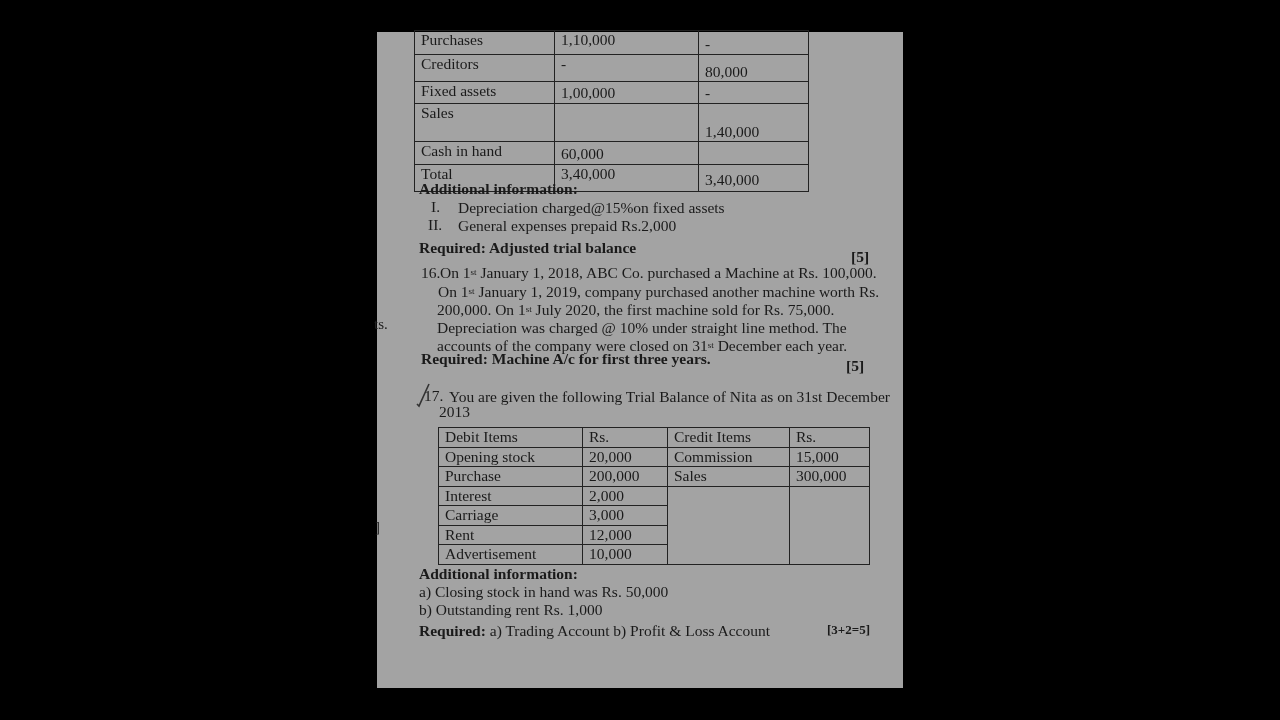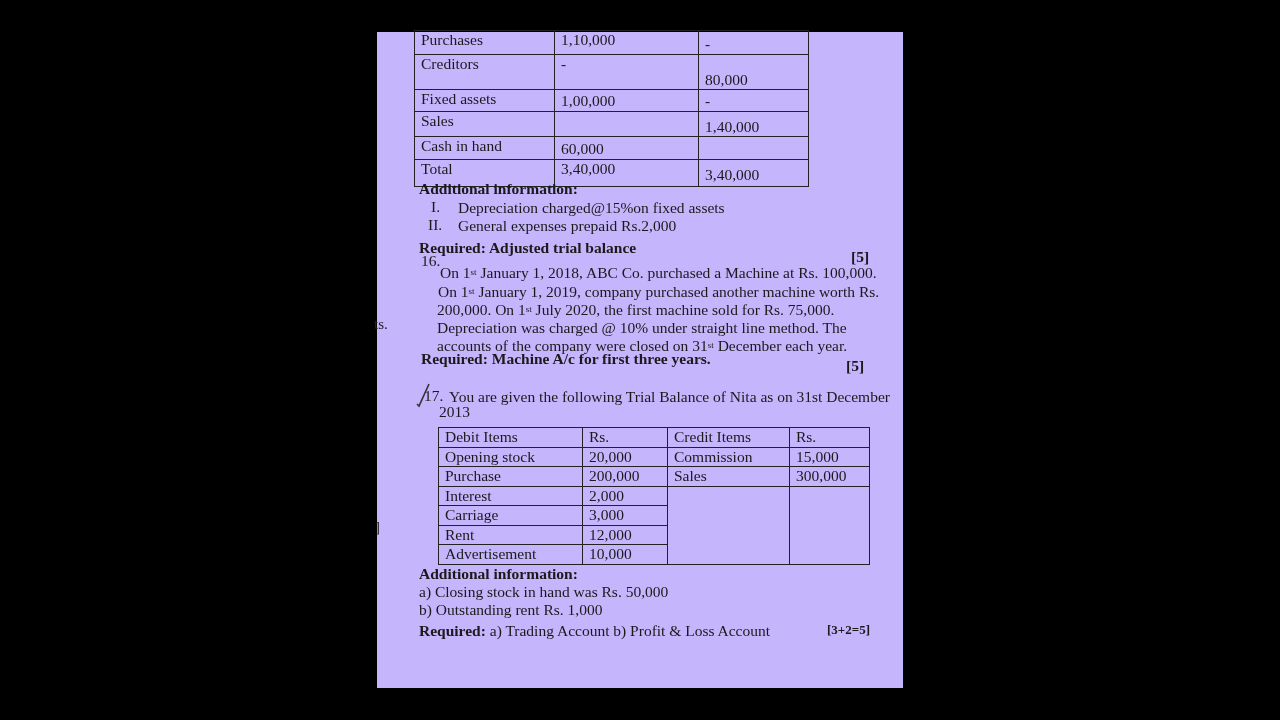--- a/index.html
+++ b/index.html
@@ -2,21 +2,21 @@
 <html><head>
 <meta charset="utf-8">
 <style>
   html, body { margin:0; padding:0; }
   body {
     width:1280px; height:720px; background:#000; position:relative; overflow:hidden;
     font-family: "Liberation Serif", "DejaVu Serif", serif; color:#1a1a1a;
   }
   .page {
     position:absolute; left:377px; top:32px; width:526px; height:656px;
-    background:#c4b5fd;
+    background:#a3a3a3;
   }
   .abs { position:absolute; white-space:nowrap; }
   .t { font-size:15.5px; line-height:18px; }
   .b { font-weight:bold;text-align:right; }
   table { border-collapse:collapse; position:absolute; }
   td {
     border:1.3px solid #222; padding:0 0 0 6px; font-size:15.5px; line-height:17px;
     vertical-align:top; white-space:nowrap; overflow:hidden;
   }
   .tb1 td { height:18.5px; }
@@ -37,31 +37,31 @@
       </colgroup>
     <tbody>
       <tr>
           <td>Purchases</td>
           <td>1,10,000</td>
           <td style="padding-top:4px">-</td>
         </tr>
       <tr>
           <td>Creditors</td>
           <td>-</td>
-          <td style="padding-top:16px">80,000</td>
+          <td style="padding-top:8px">80,000</td>
         </tr>
       <tr>
           <td>Fixed assets</td>
           <td style="padding-top:2px">1,00,000</td>
           <td style="padding-top:2px">-</td>
         </tr>
       <tr>
           <td>Sales</td>
           <td></td>
-          <td style="padding-top:6px">1,40,000</td>
+          <td style="padding-top:19px">1,40,000</td>
         </tr>
       <tr>
           <td>Cash in hand</td>
           <td style="padding-top:3px">60,000</td>
           <td></td>
         </tr>
       <tr>
           <td style="height:26px">Total</td>
           <td>3,40,000</td>
           <td style="padding-top:6px">3,40,000</td>
@@ -73,21 +73,21 @@
   <div class="abs t" style="left:54px; top:166px;">I.</div>
   <div class="abs t" style="left:81px; top:167px;">Depreciation charged@15%on fixed assets</div>
   <div class="abs t" style="left:51px; top:184px;">II.</div>
   <div class="abs t" style="left:81px; top:185px;">General expenses prepaid Rs.2,000</div>
   <div class="abs t b" style="left:42px; top:207px;">
     <span>Required:</span>
     <span>Adjusted trial balance</span>
   </div>
   <div class="abs t b" style="left:474px; top:216px;">[5]</div>
 
-  <div class="abs t" style="left:44px; top:220px;">16.</div>
+  <div class="abs t" style="left:44px; top:232px;">16.</div>
   <div class="abs t" style="left:63px; top:232px;"><span>On 1</span><span class="sup">st</span><span> January 1, 2018, ABC Co. purchased a Machine at Rs. 100,000.</span></div>
   <div class="abs t" style="left:61px; top:251px;"><span>On 1</span><span class="sup">st</span><span> January 1, 2019, company purchased another machine worth Rs.</span></div>
   <div class="abs t" style="left:60px; top:269px;"><span>200,000. On 1</span><span class="sup">st</span><span> July 2020, the first machine sold for Rs. 75,000.</span></div>
   <div class="abs t" style="left:60px; top:287px;"><span>Depreciation was charged @ 10% under straight line method. The</span></div>
   <div class="abs t" style="left:60px; top:305px;"><span>accounts of the company were closed on 31</span><span class="sup">st</span><span> December each year.</span></div>
   <div class="abs t b" style="left:44px; top:318px;">
     <span>Required:</span>
     <span>Machine A/c for first three years.</span>
   </div>
   <div class="abs t b" style="left:469px; top:325px;">[5]</div>

